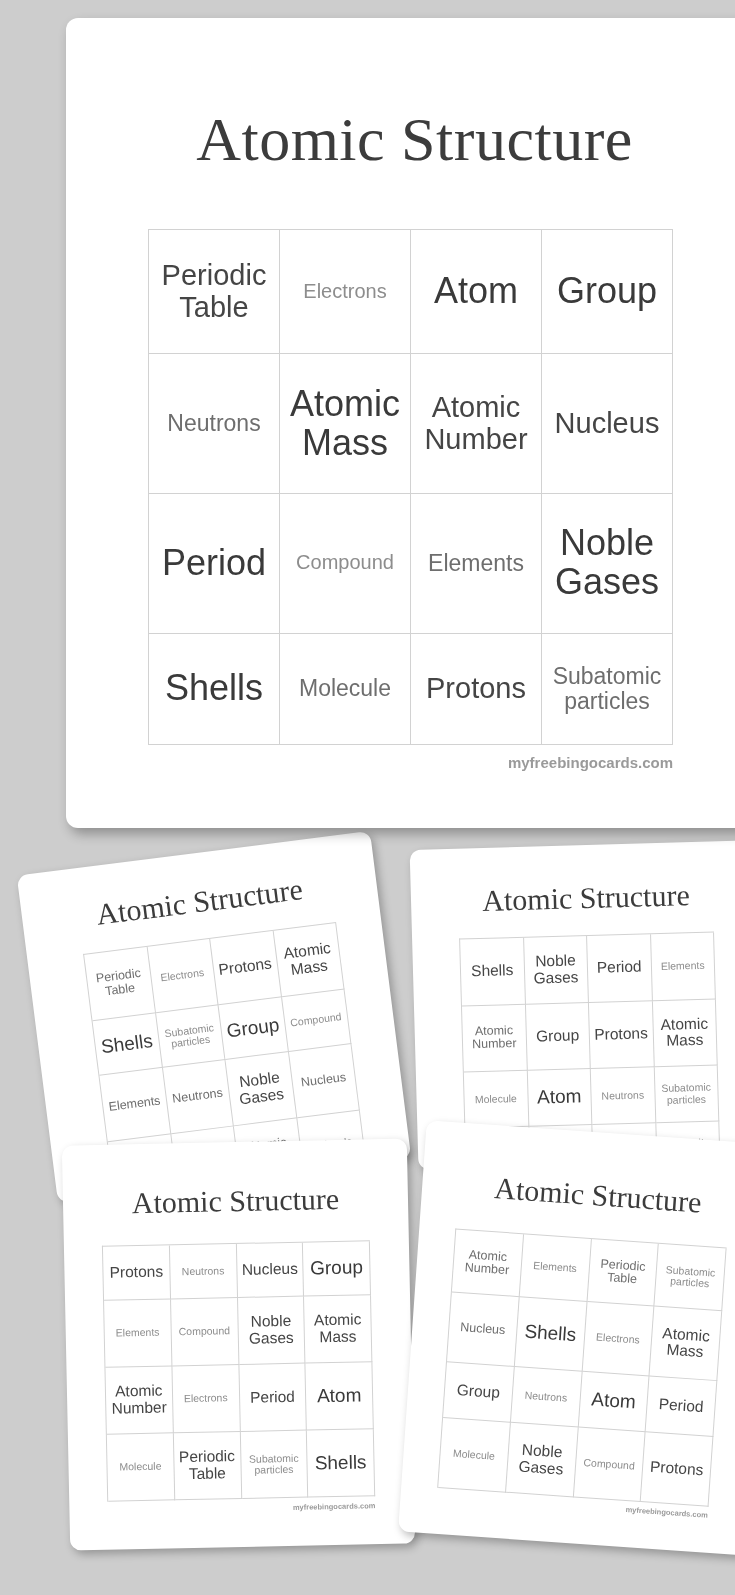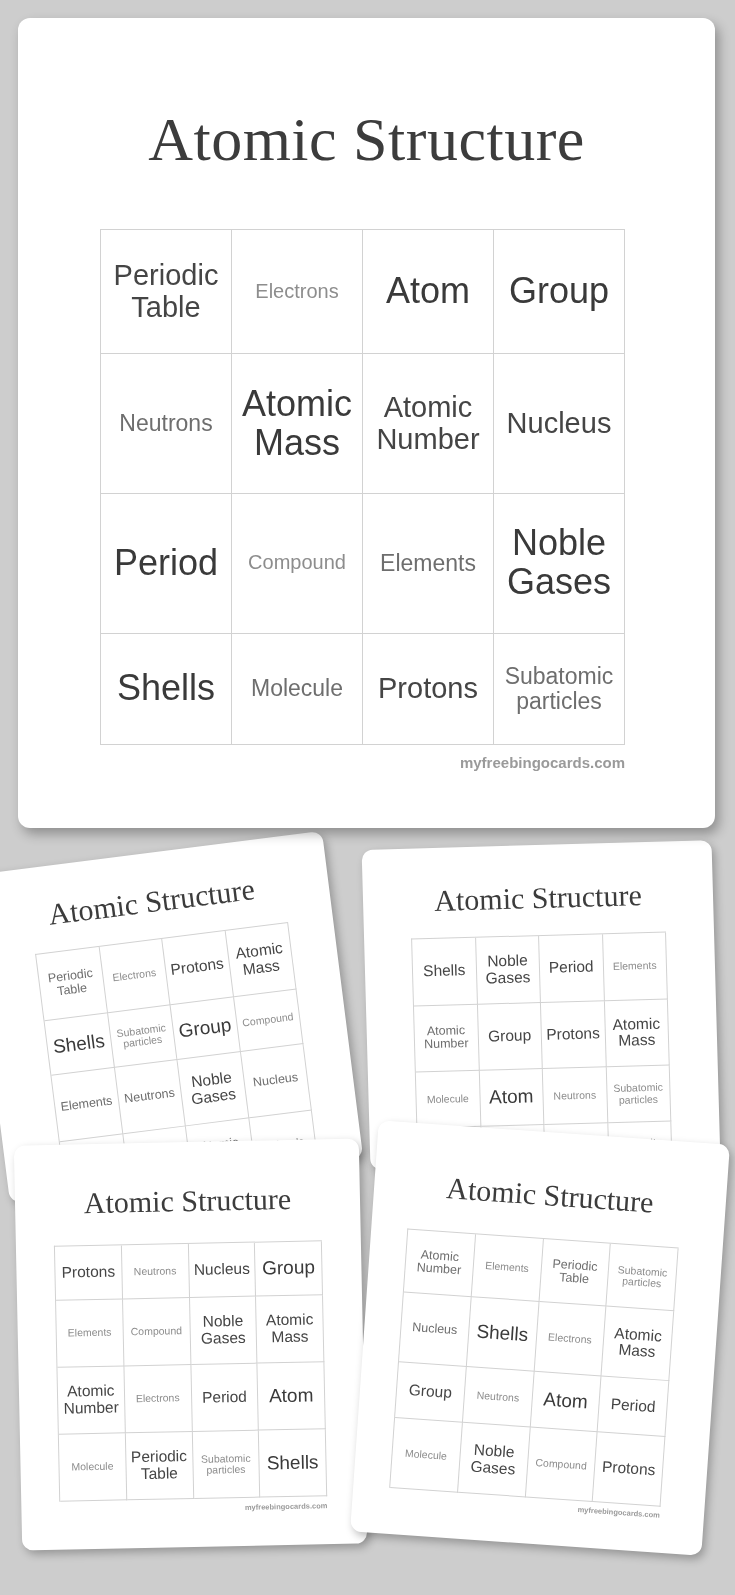--- a/index.html
+++ b/index.html
@@ -3,21 +3,21 @@
 <meta charset="utf-8">
 <style>
   html,body{margin:0;padding:0;}
   body{
     width:735px;height:1595px;
     background:#cdcdcd;
     font-family:"Liberation Sans", sans-serif;
     overflow:hidden;
     position:relative;
   }
-  .stage{position:absolute;inset:0;}
+  .stage{position:absolute;inset:0;margin-left:48px;}
 
   
   .card{
     position:absolute;
     background:#ffffff;
     border-radius:11px;
     box-shadow:3px 4px 9px rgba(0,0,0,0.27);
     box-sizing:border-box;
     overflow:hidden;
   }

